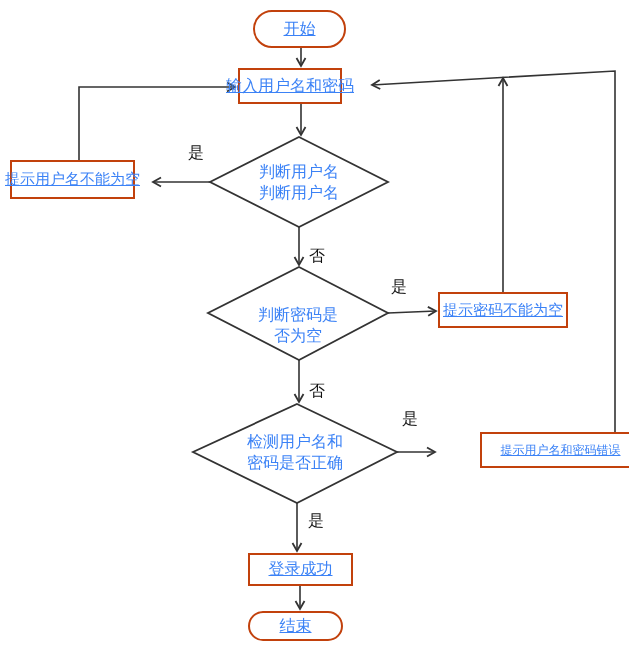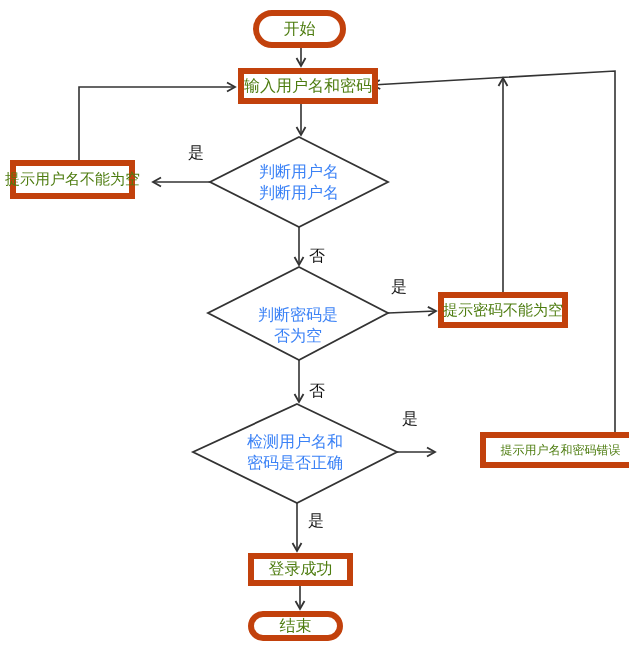--- a/index.html
+++ b/index.html
@@ -18,28 +18,29 @@
   .connector-layer {
     position: absolute;
     left: 0;
     top: 0;
     z-index: 0;
   }
   .node {
     position: absolute;
     box-sizing: border-box;
     background: #ffffff;
-    border: 6px solid #c2410c;
+    border: 2px solid #c2410c;
     display: flex;
     align-items: center;
     justify-content: center;
     font-size: 16px;
-    color: #4d7c0f;
+    color: #3b82f6;
     white-space: nowrap;
     z-index: 1;
+    text-decoration: underline;
   }
   .stadium {
     border-radius: 19px;
   }
   .dtext {
     position: absolute;
     text-align: center;
     font-size: 16px;
     line-height: 21px;
     color: #3b82f6;
@@ -81,21 +82,21 @@
 
     <polygon points="299,137 388,182 299,227 210,182" fill="#ffffff" stroke="#333333" stroke-width="1.8"></polygon>
     <polygon points="299,267 388,313 299,360 208,313" fill="#ffffff" stroke="#333333" stroke-width="1.8"></polygon>
     <polygon points="297,404 397,452 297,503 193,452" fill="#ffffff" stroke="#333333" stroke-width="1.8"></polygon>
   </svg>
 
   <div class="node stadium" style="left:253px; top:10px; width:93px; height:38px;">
     <span>开始</span>
   </div>
 
-  <div class="node" style="left:238px; top:68px; width:140px; height:36px;">
+  <div class="node" style="left:238px; top:68px; width:104px; height:36px;">
     <span>输入用户名和密码</span>
   </div>
 
   <div class="node" style="left:10px; top:160px; width:125px; height:39px; font-size:15px;">
     <span>提示用户名不能为空</span>
   </div>
 
   <div class="node" style="left:438px; top:292px; width:130px; height:36px; font-size:15px;">
     <span>提示密码不能为空</span>
   </div>

